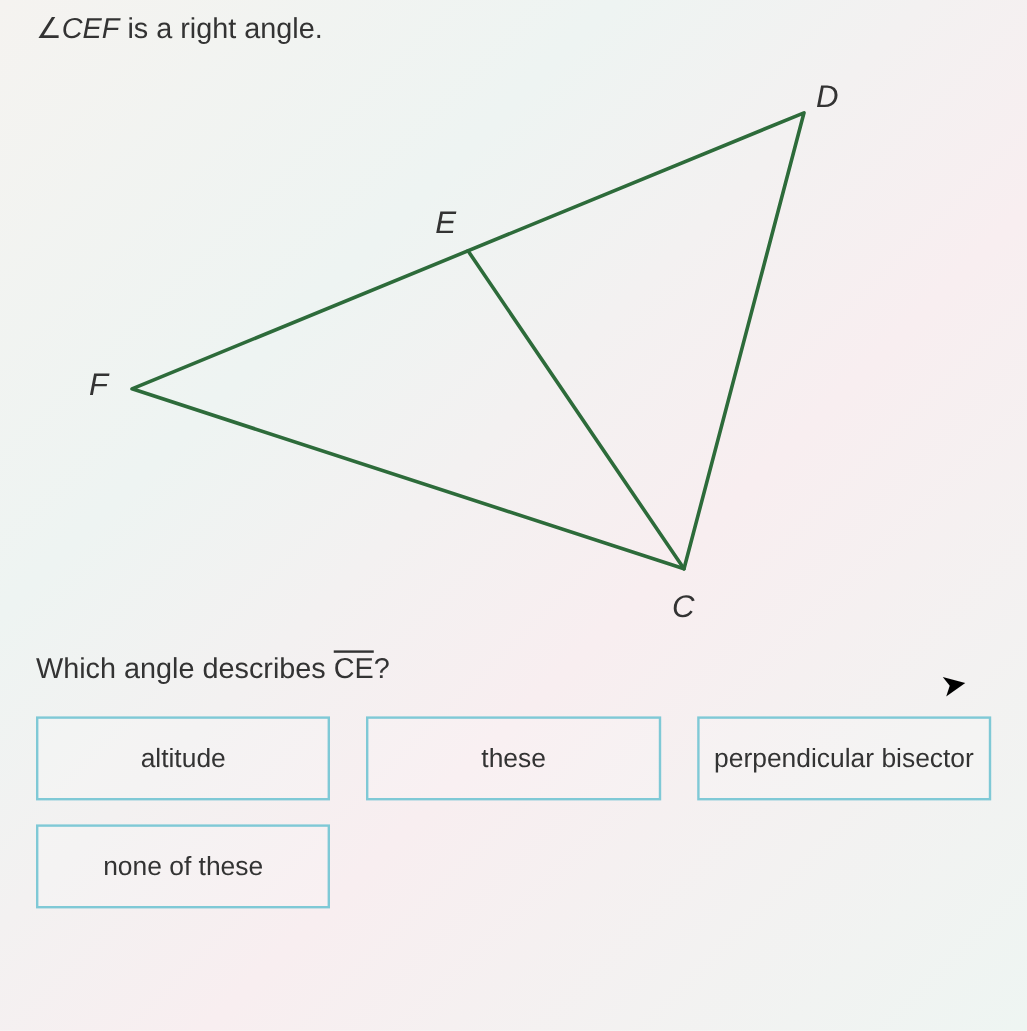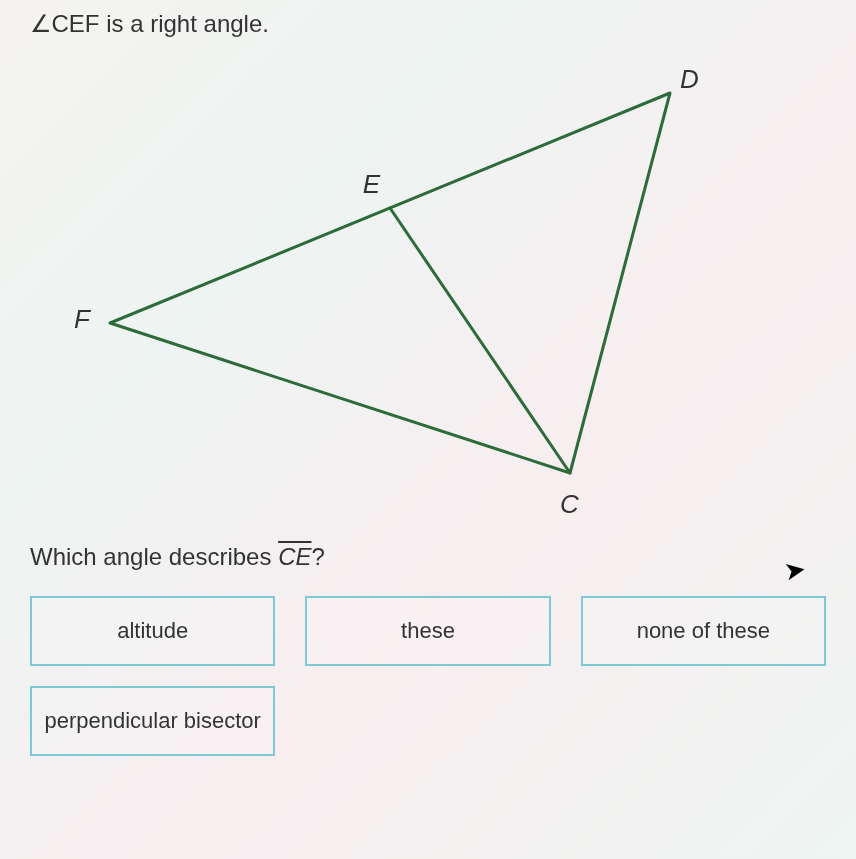--- a/index.html
+++ b/index.html
@@ -11,36 +11,35 @@
       color: #3a3a3a;
       padding: 10px 30px 20px 30px;
       position: relative;
     }
     .statement {
       font-size: 24px;
       margin-bottom: 15px;
       color: #333;
     }
     .angle-symbol { font-family: sans-serif; }
-    .italic-var { }
+    .italic-var { font-style: italic; }
     .diagram-area {
       width: 100%;
       height: 480px;
       position: relative;
       margin-bottom: 10px;
     }
     .diagram-area svg { width: 100%; height: 100%; }
     .question {
       font-size: 24px;
       color: #333;
       margin-bottom: 25px;
     }
     .overline {
       text-decoration: overline;
-      font-style: italic;
     }
     .options {
       display: grid;
       grid-template-columns: 1fr 1fr 1fr;
       gap: 20px 30px;
       margin-top: 10px;
     }
     .option-btn {
       border: 2px solid #7fc9d6;
       background: rgba(255,255,255,0.15);
@@ -88,15 +87,15 @@
 
 <div class="cursor">➤</div>
 
 <div class="question">
   <span>Which angle describes </span><span class="overline">CE</span><span>?</span>
 </div>
 
 <div class="options">
   <button class="option-btn">altitude</button>
   <button class="option-btn">these</button>
+  <button class="option-btn">perpendicular bisector</button>
   <button class="option-btn">none of these</button>
-  <button class="option-btn">perpendicular bisector</button>
 </div>
 
 </body></html>

